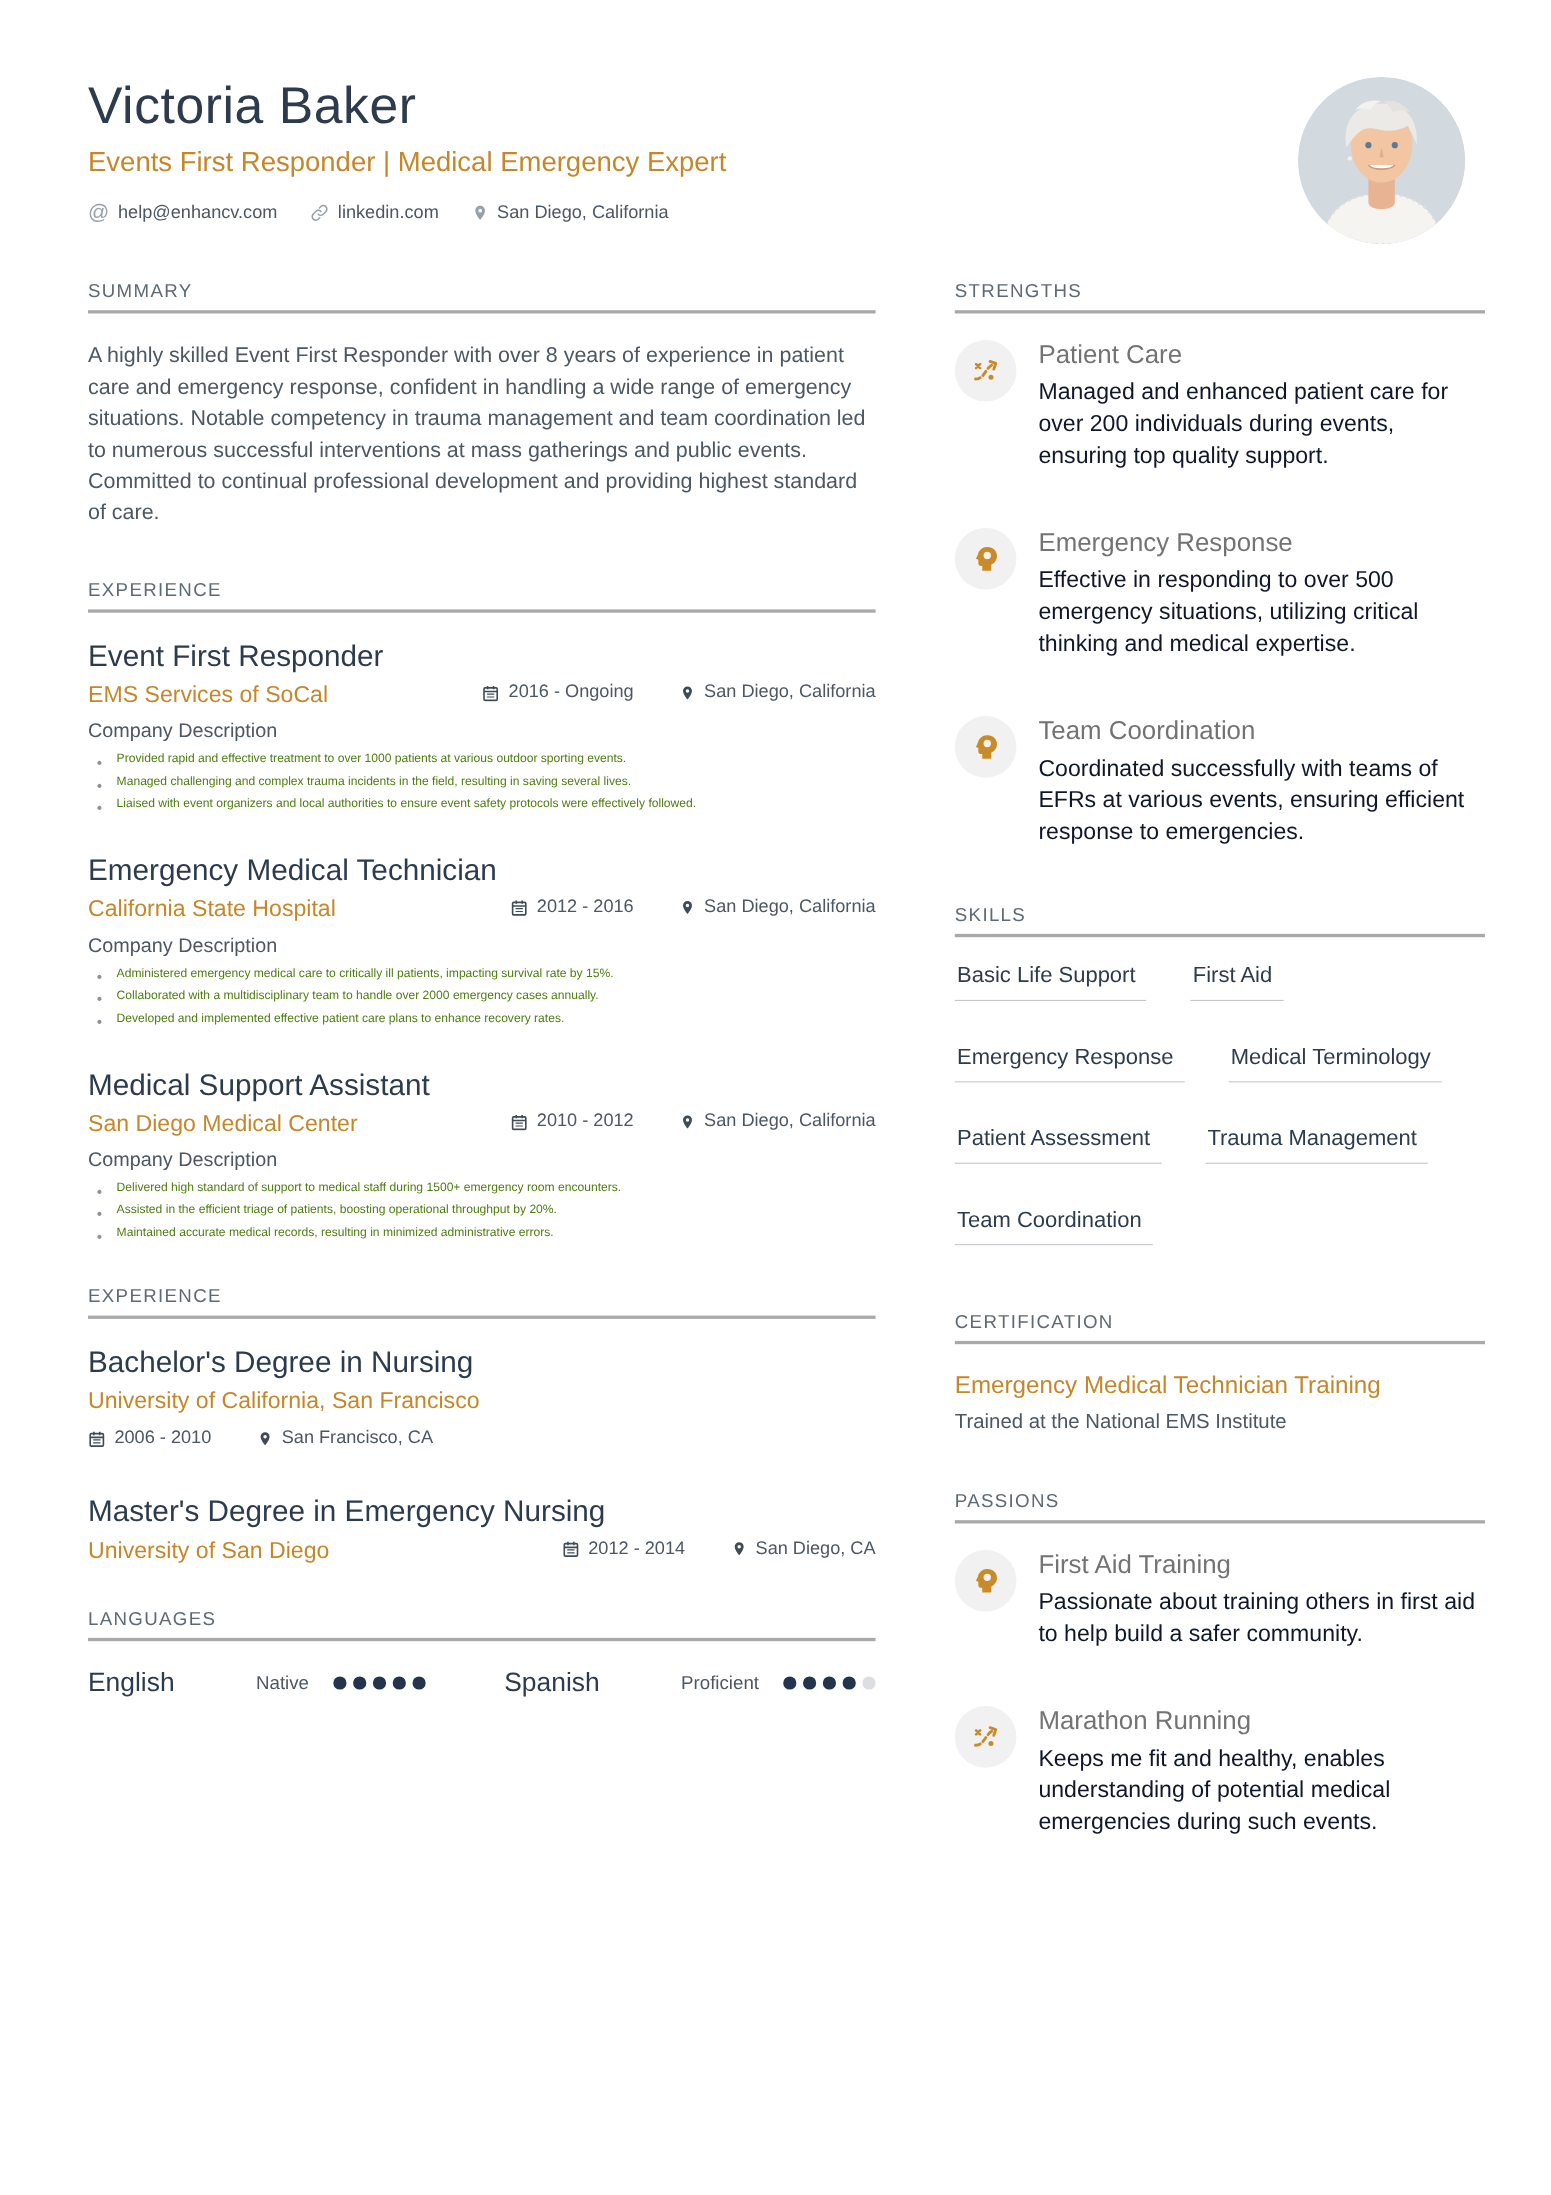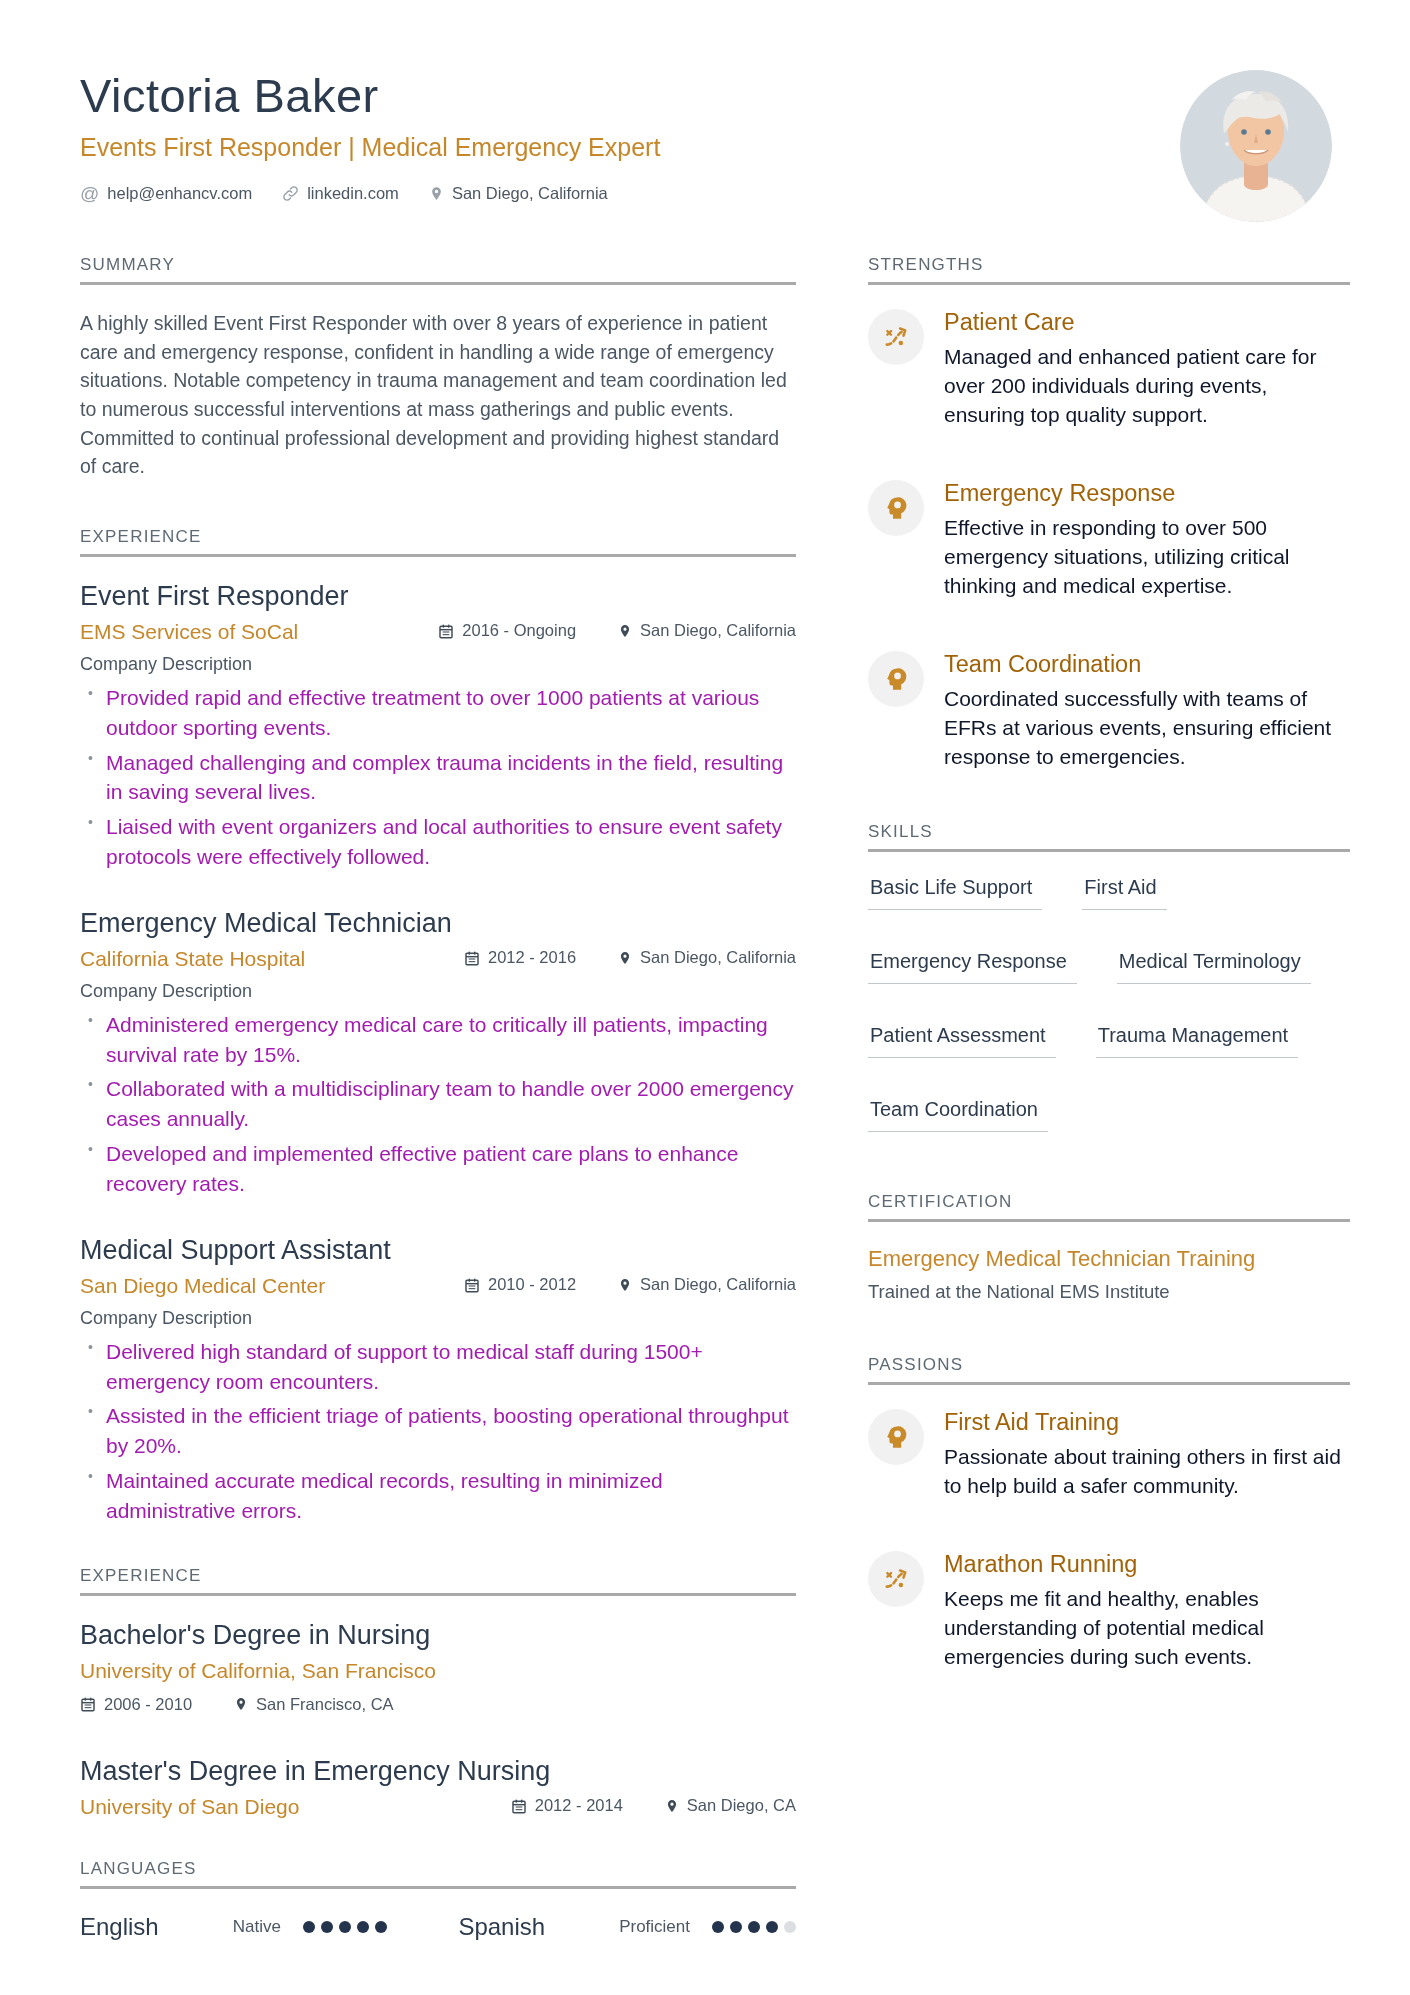--- a/index.html
+++ b/index.html
@@ -40,22 +40,22 @@
   .entry { margin-bottom:36px; }
   .entry-title { font-size:27px; font-weight:400; color:#2c3b4d; margin-bottom:8px; }
   .entry-row { display:flex; align-items:baseline; }
   .entry-company { font-size:21px; color:#c5872a; flex:1; }
   .meta { display:flex; align-items:center; gap:8px; font-size:16.5px; color:#4b5763; white-space:nowrap; }
   .meta + .meta { margin-left:42px; }
   .meta .micon { color:#3f4c58; display:flex; align-items:center; }
   .company-desc { font-size:18px; margin-top:10px; color:#4b5763; }
   ul.bullets { list-style:none; margin-top:8px; }
   ul.bullets li {
-    position:relative; padding-left:26px; font-size:21px; line-height:1.42;
-    color:#a21caf; margin-bottom:5px;
+    position:relative; padding-left:26px; font-size:11px; line-height:1.42;
+    color:#4d7c0f; margin-bottom:5px;
   }
   ul.bullets li::before {
     content:"•"; position:absolute; left:8px; top:1px; color:#8b949b; font-size:14px;
   }
   .edu-meta-row { display:flex; align-items:center; margin-top:12px; }
 
   
   .lang-row { display:flex; justify-content:space-between; align-items:center; margin-top:6px;gap:48px; }
   .lang-block { display:flex; align-items:center; }
   .lang-name { font-size:24px; color:#2c3b4d; margin-right:74px; }
@@ -65,21 +65,21 @@
   .dot.empty { background:#dcdfe2; }
 
   
   .icon-item { display:flex; margin-bottom:50px; }
   .icon-circle {
     flex:none; width:56px; height:56px; border-radius:50%;
     background:#f1f1f1; display:flex; align-items:center; justify-content:center;
     margin-right:20px; color:#c98a2a;
   }
   .icon-item-body { flex:1; }
-  .icon-item-title { font-size:23.5px; color:#a16207; margin-bottom:7px; font-weight:400; }
+  .icon-item-title { font-size:23.5px; color:#737373; margin-bottom:7px; font-weight:400; }
   .icon-item-text { font-size:21px; line-height:1.38; color:#0f172a; }
 
   
   .skills-wrap { display:flex; flex-wrap:wrap; column-gap:42px; row-gap:26px;gap:40px; }
   .skill {
     font-size:20px; color:#2c3b4d; padding:0 10px 10px 2px;
     border-bottom:1px solid #c3c7cb;
   }
 
   

